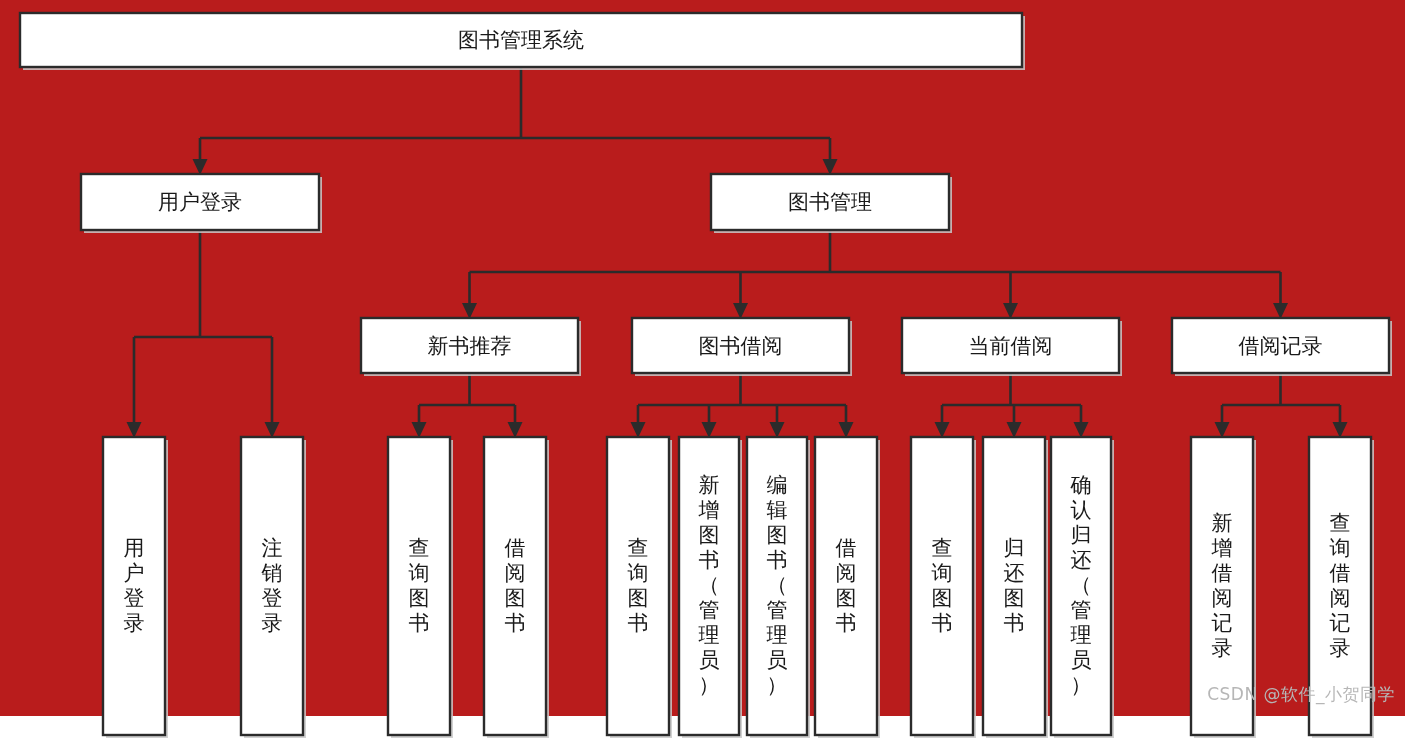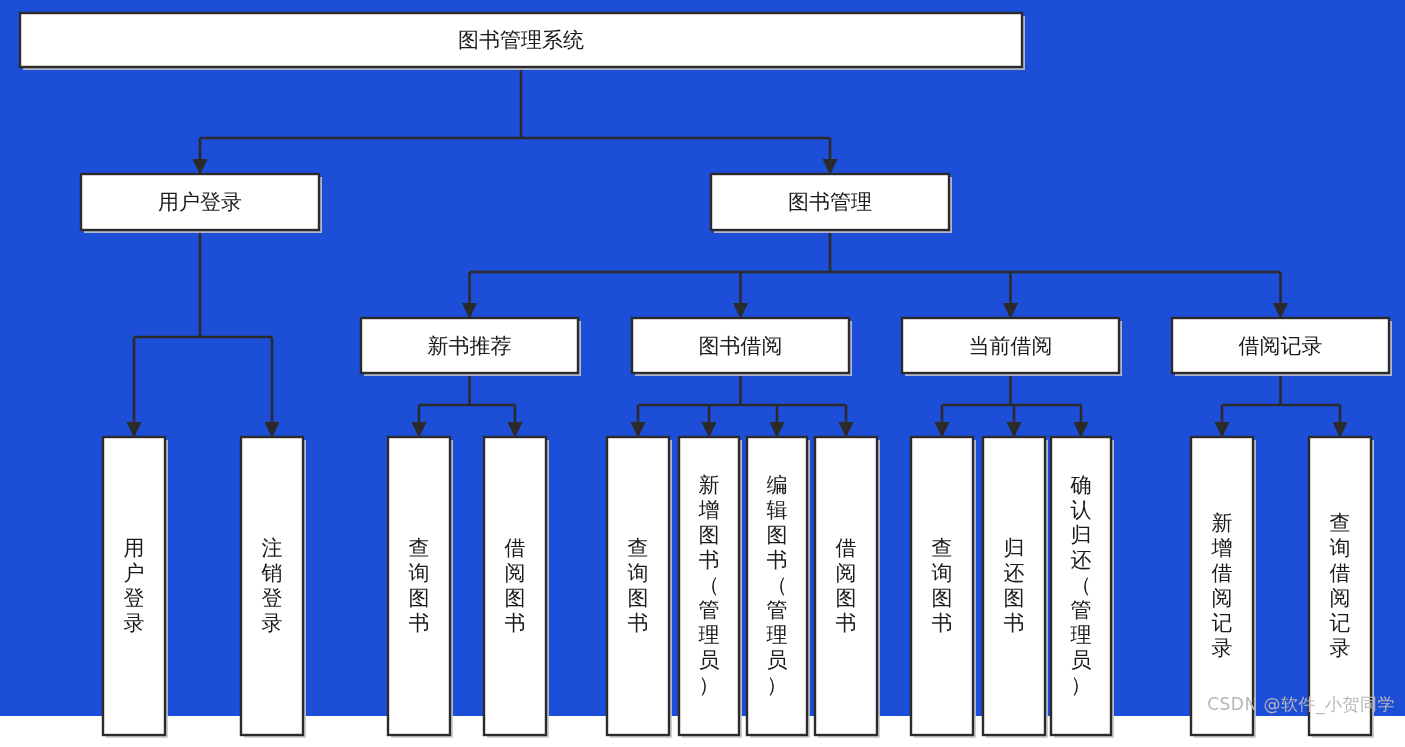--- a/index.html
+++ b/index.html
@@ -10,21 +10,21 @@
   body {
     width: 1405px;
     height: 747px;
     overflow: hidden;
     font-family: "DejaVu Sans", "Liberation Sans", sans-serif;
   }
   #diagram-root {
     position: relative;
     width: 1405px;
     height: 716px;
-    background: #1d4ed8;
+    background: #b91c1c;
   }
   svg#flow-svg {
     position: absolute;
     left: 0;
     top: 0;
     width: 1405px;
     height: 747px;
     display: block;
   }
   .node-box {
@@ -55,21 +55,21 @@
   }
   .label-h {
     font-size: 21px;
   }
   .label-v {
     font-size: 21px;
   }
   .watermark {
     position: absolute;
     right: 10px;
-    bottom: 0;
+    bottom: 10px;
     font-family: "DejaVu Sans", "Liberation Sans", sans-serif;
     font-size: 17px;
     color: #b6b6b6;
     white-space: nowrap;
     letter-spacing: 0.5px;
     user-select: none;
   }
 </style>
 </head>
 <body>

